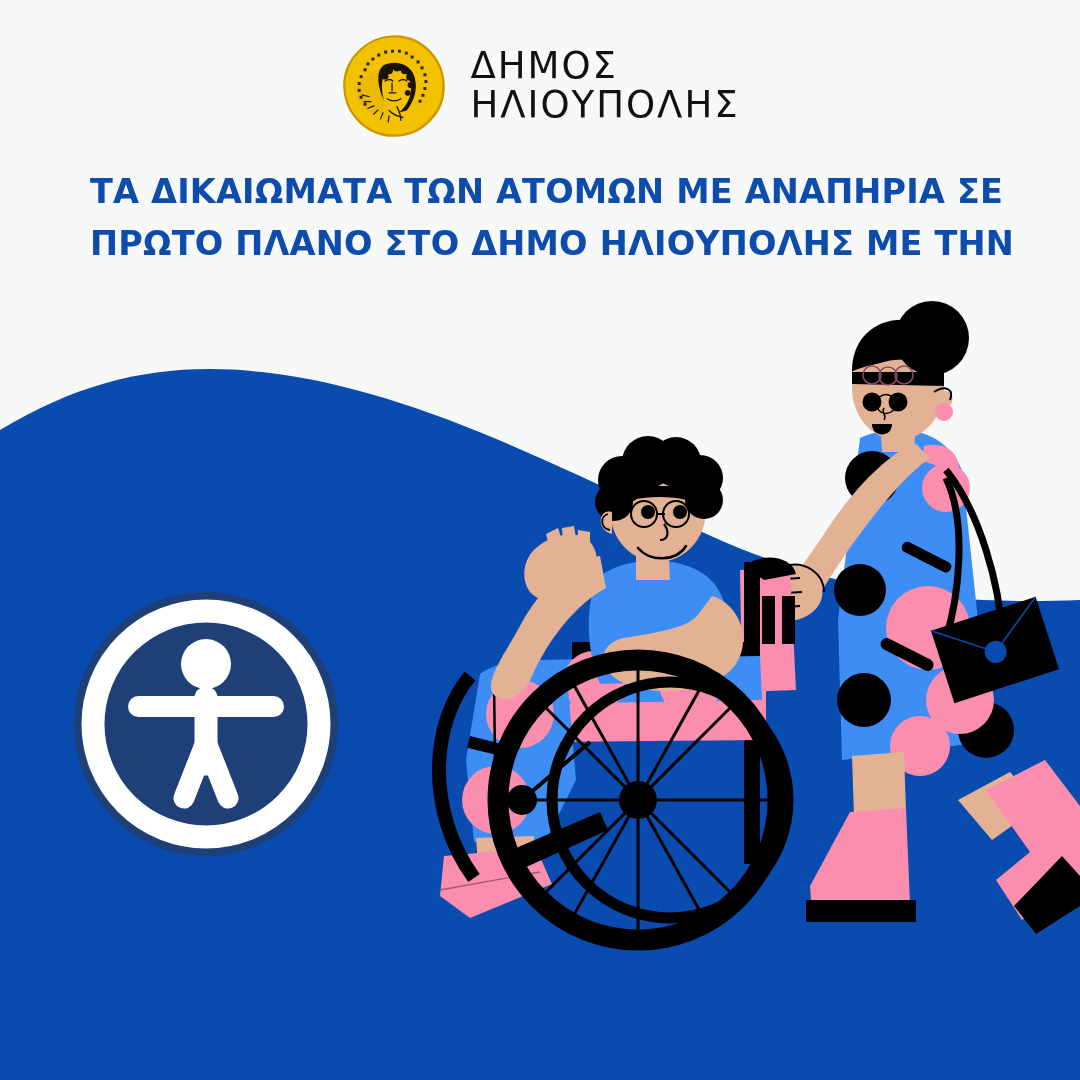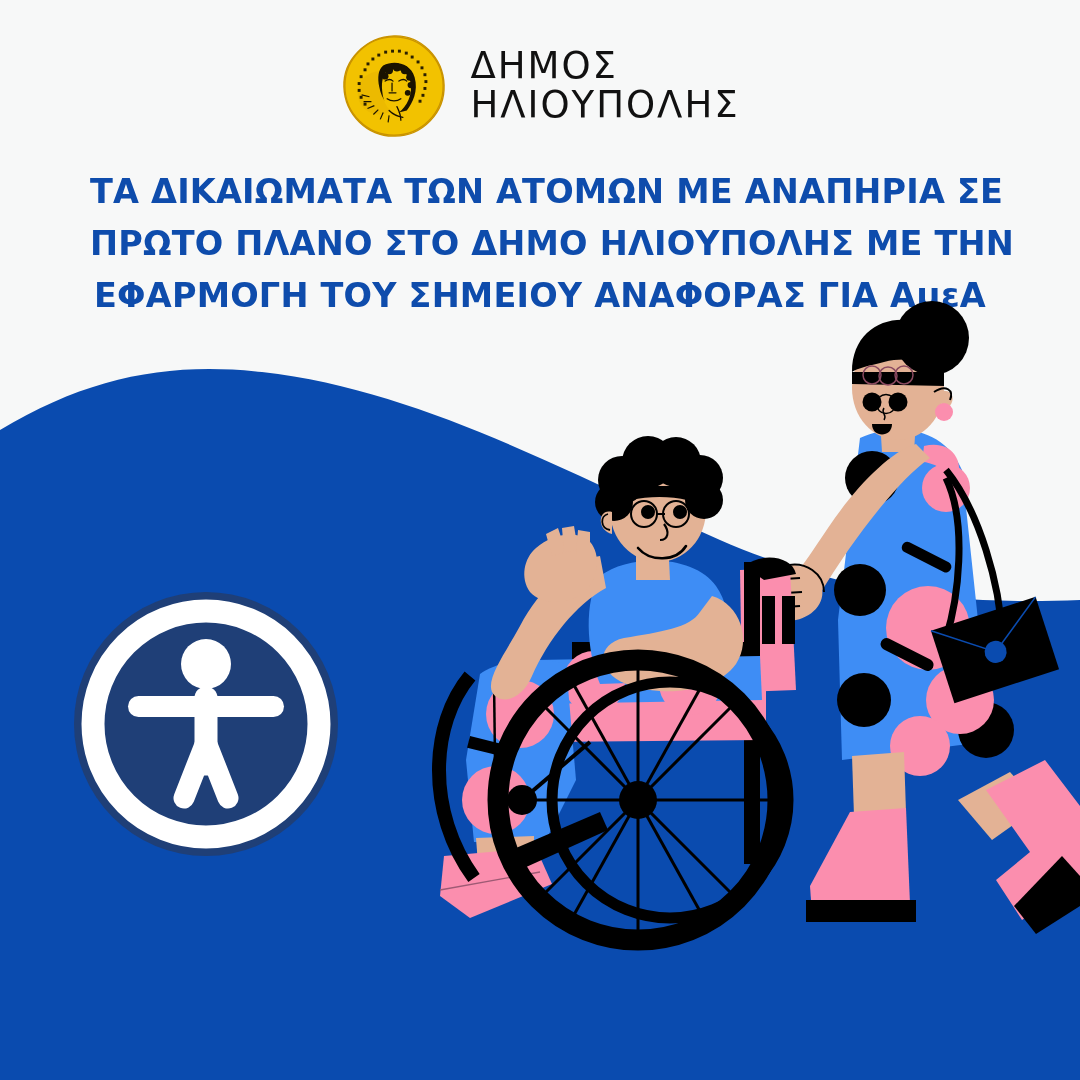--- a/index.html
+++ b/index.html
@@ -137,21 +137,20 @@
     </svg>
     <div class="logo-words">
       <span>ΔΗΜΟΣ</span>
       <span>ΗΛΙΟΥΠΟΛΗΣ</span>
     </div>
   </div>
 
   <div class="title-block">
     <span class="tline">ΤΑ ΔΙΚΑΙΩΜΑΤΑ ΤΩΝ ΑΤΟΜΩΝ ΜΕ ΑΝΑΠΗΡΙΑ ΣΕ</span>
     <span class="tline">ΠΡΩΤΟ ΠΛΑΝΟ ΣΤΟ ΔΗΜΟ ΗΛΙΟΥΠΟΛΗΣ ΜΕ ΤΗΝ</span>
-    <span class="tline">ΕΦΑΡΜΟΓΗ ΤΟΥ ΣΗΜΕΙΟΥ ΑΝΑΦΟΡΑΣ ΓΙΑ ΑμεΑ</span>
   </div>
 
   <svg class="access-badge" viewBox="0 0 264 264" aria-hidden="true">
     <circle cx="132" cy="132" r="132" fill="#1F3F77"></circle>
     <circle cx="132" cy="132" r="113" fill="none" stroke="#FFFFFF" stroke-width="23"></circle>
     <circle cx="132" cy="72" r="25" fill="#FFFFFF"></circle>
     <rect x="54" y="104" width="156" height="21" rx="10.5" fill="#FFFFFF"></rect>
     <path d="M132 106 L 132 172" stroke="#FFFFFF" stroke-width="23" stroke-linecap="round"></path>
     <path d="M132 150 L 110 206" stroke="#FFFFFF" stroke-width="21" stroke-linecap="round"></path>
     <path d="M132 150 L 154 206" stroke="#FFFFFF" stroke-width="21" stroke-linecap="round"></path>

